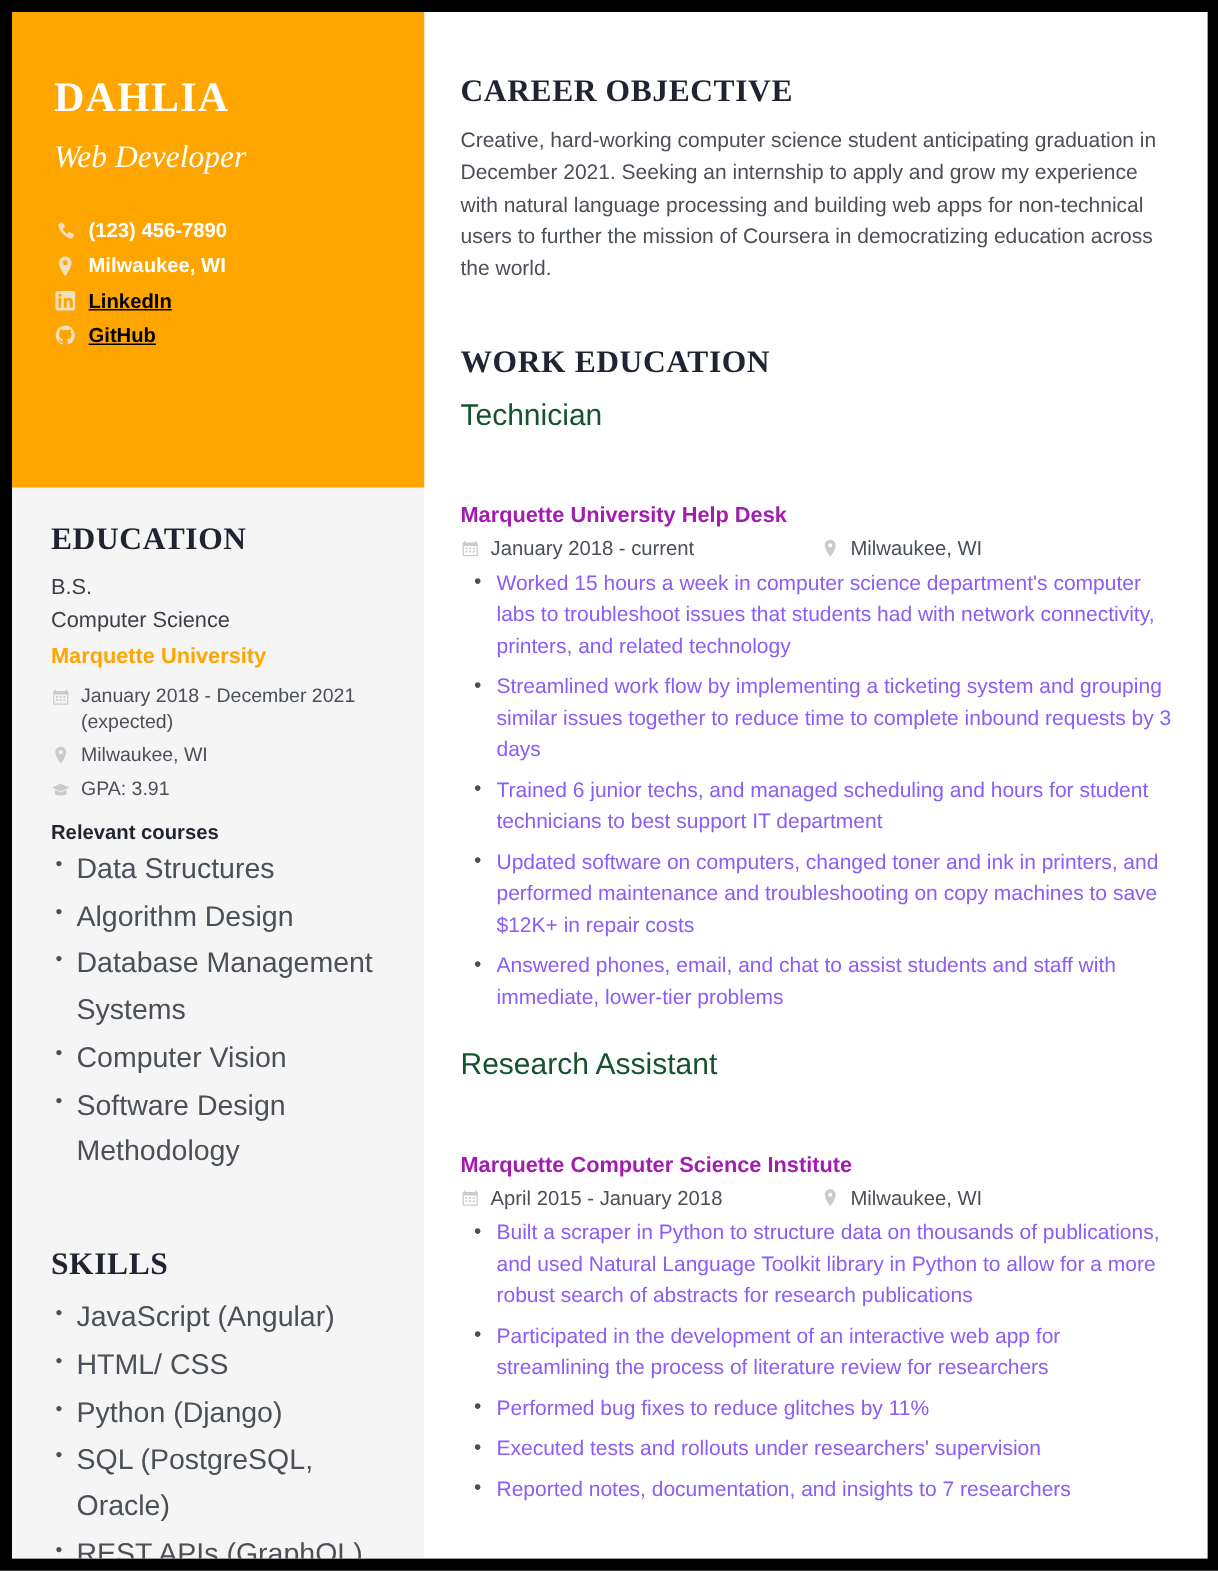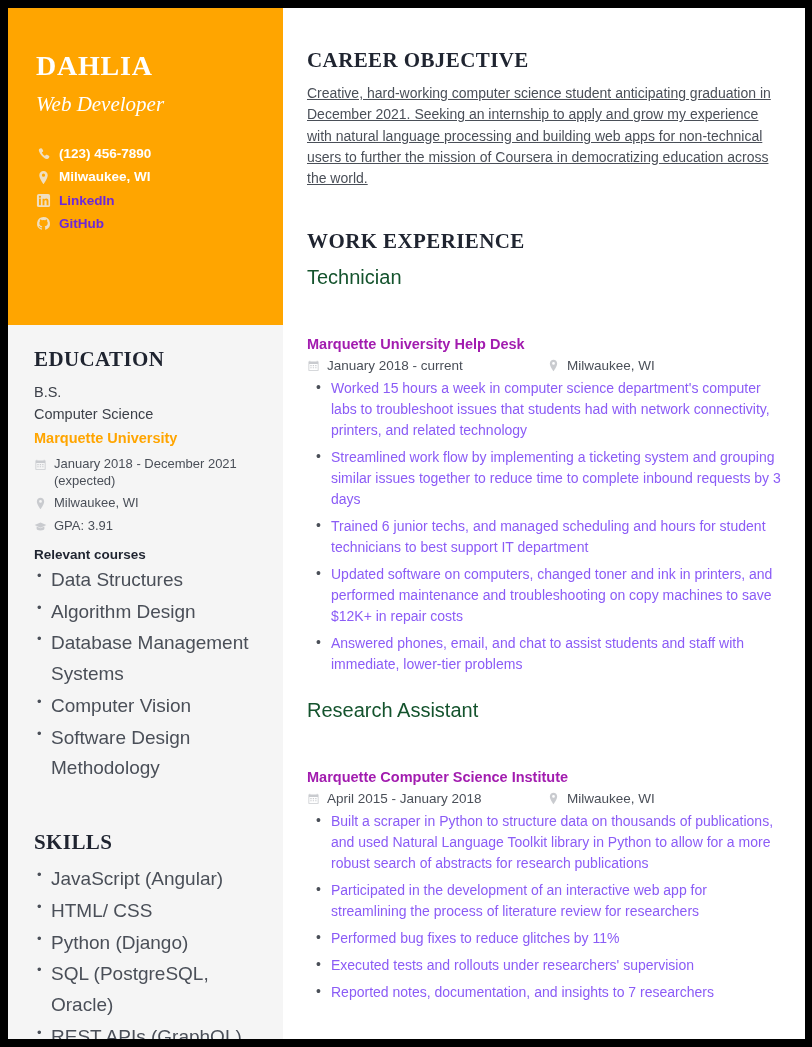--- a/index.html
+++ b/index.html
@@ -62,21 +62,21 @@
   }
   .contact-row .ci {
     width: 15px;
     height: 15px;
     flex: 0 0 15px;
     display: flex;
     align-items: center;
     justify-content: center;
   }
   .contact-row .ci svg { display: block; }
-  .contact-link { color: #6d28d9; }
+  .contact-link { text-decoration: underline; color: #000000; }
 
   #sidebar-body {
     padding: 22px 26px 20px 26px;
     flex: 1 1 auto;
   }
   .side-heading {
     font-family: "Liberation Serif", serif;
     font-weight: bold;
     font-size: 21px;
     color: #1f2430;
@@ -151,21 +151,20 @@
     font-weight: bold;
     font-size: 21px;
     color: #1f2430;
     letter-spacing: 0.4px;
     margin-bottom: 10px;
   }
   .objective-text {
     font-size: 14px;
     color: #4a4f58;
     line-height: 1.52;
-    text-decoration: underline;
   }
   .section-gap { height: 40px; }
   .job { margin-bottom: 22px; }
   .job-role {
     font-size: 20px;
     color: #14532d;
     line-height: 1.3;
     margin-bottom: 2px;
   }
   .job-org {
@@ -327,21 +326,21 @@
   <main id="main">
 
     <section>
       <div class="main-heading">CAREER OBJECTIVE</div>
       <p class="objective-text">Creative, hard-working computer science student anticipating graduation in December 2021. Seeking an internship to apply and grow my experience with natural language processing and building web apps for non-technical users to further the mission of Coursera in democratizing education across the world.</p>
     </section>
 
     <div class="section-gap"></div>
 
     <section>
-      <div class="main-heading">WORK EXPERIENCE</div>
+      <div class="main-heading">WORK EDUCATION</div>
 
       <div class="job">
         <div class="job-role">Technician</div>
         <div class="job-org">Marquette University Help Desk</div>
         <div class="job-meta">
           <span class="jm-date">
             <span class="mi">
               <svg width="13" height="13" viewBox="0 0 16 16" fill="#c9cbcf">
                 <path d="M3 2h1v1.2h8V2h1v1.2h1.2v11.3H1.8V3.2H3V2zm-.2 4.2v7.3h10.4V6.2H2.8zm1.3 1.2h1.6v1.4H4.1V7.4zm3 0h1.6v1.4H7.1V7.4zm3 0h1.6v1.4h-1.6V7.4zm-6 2.7h1.6v1.4H4.1v-1.4zm3 0h1.6v1.4H7.1v-1.4zm3 0h1.6v1.4h-1.6v-1.4z"></path>
               </svg>

